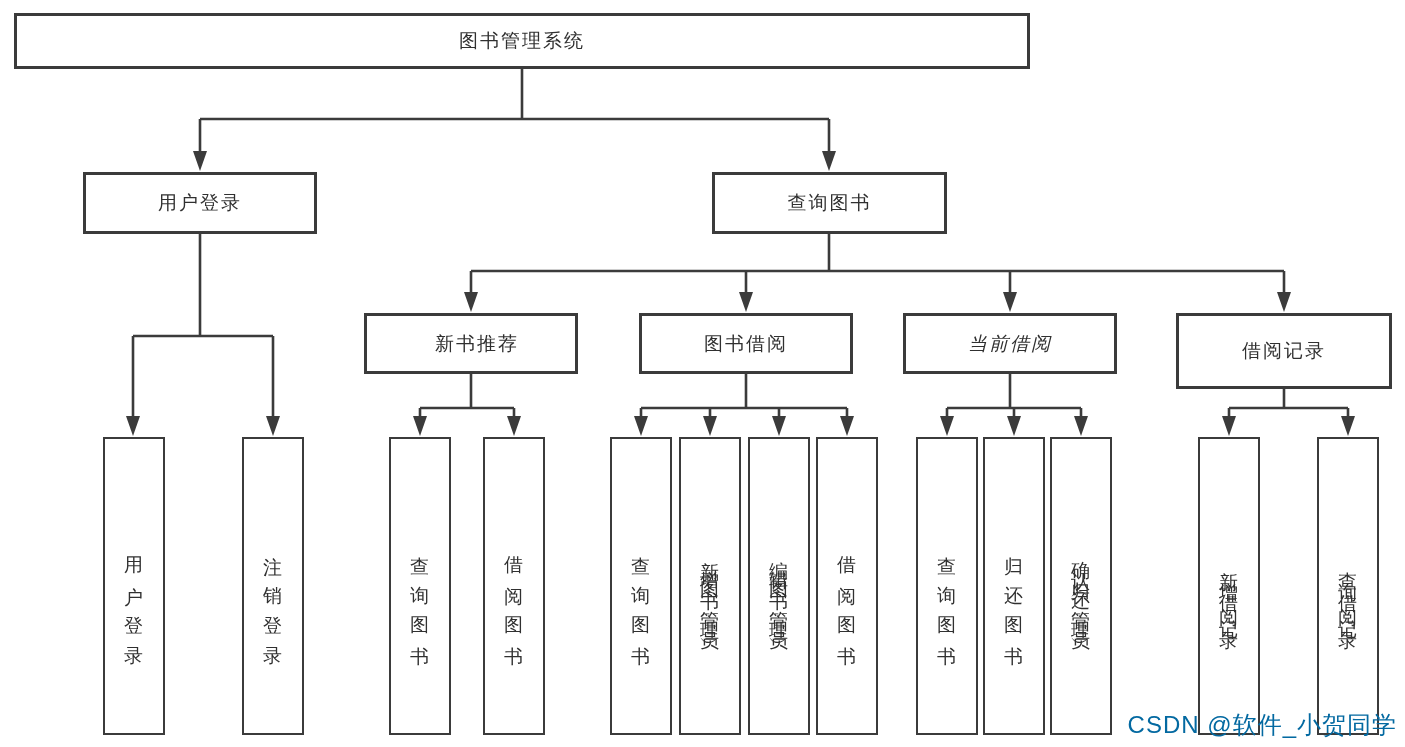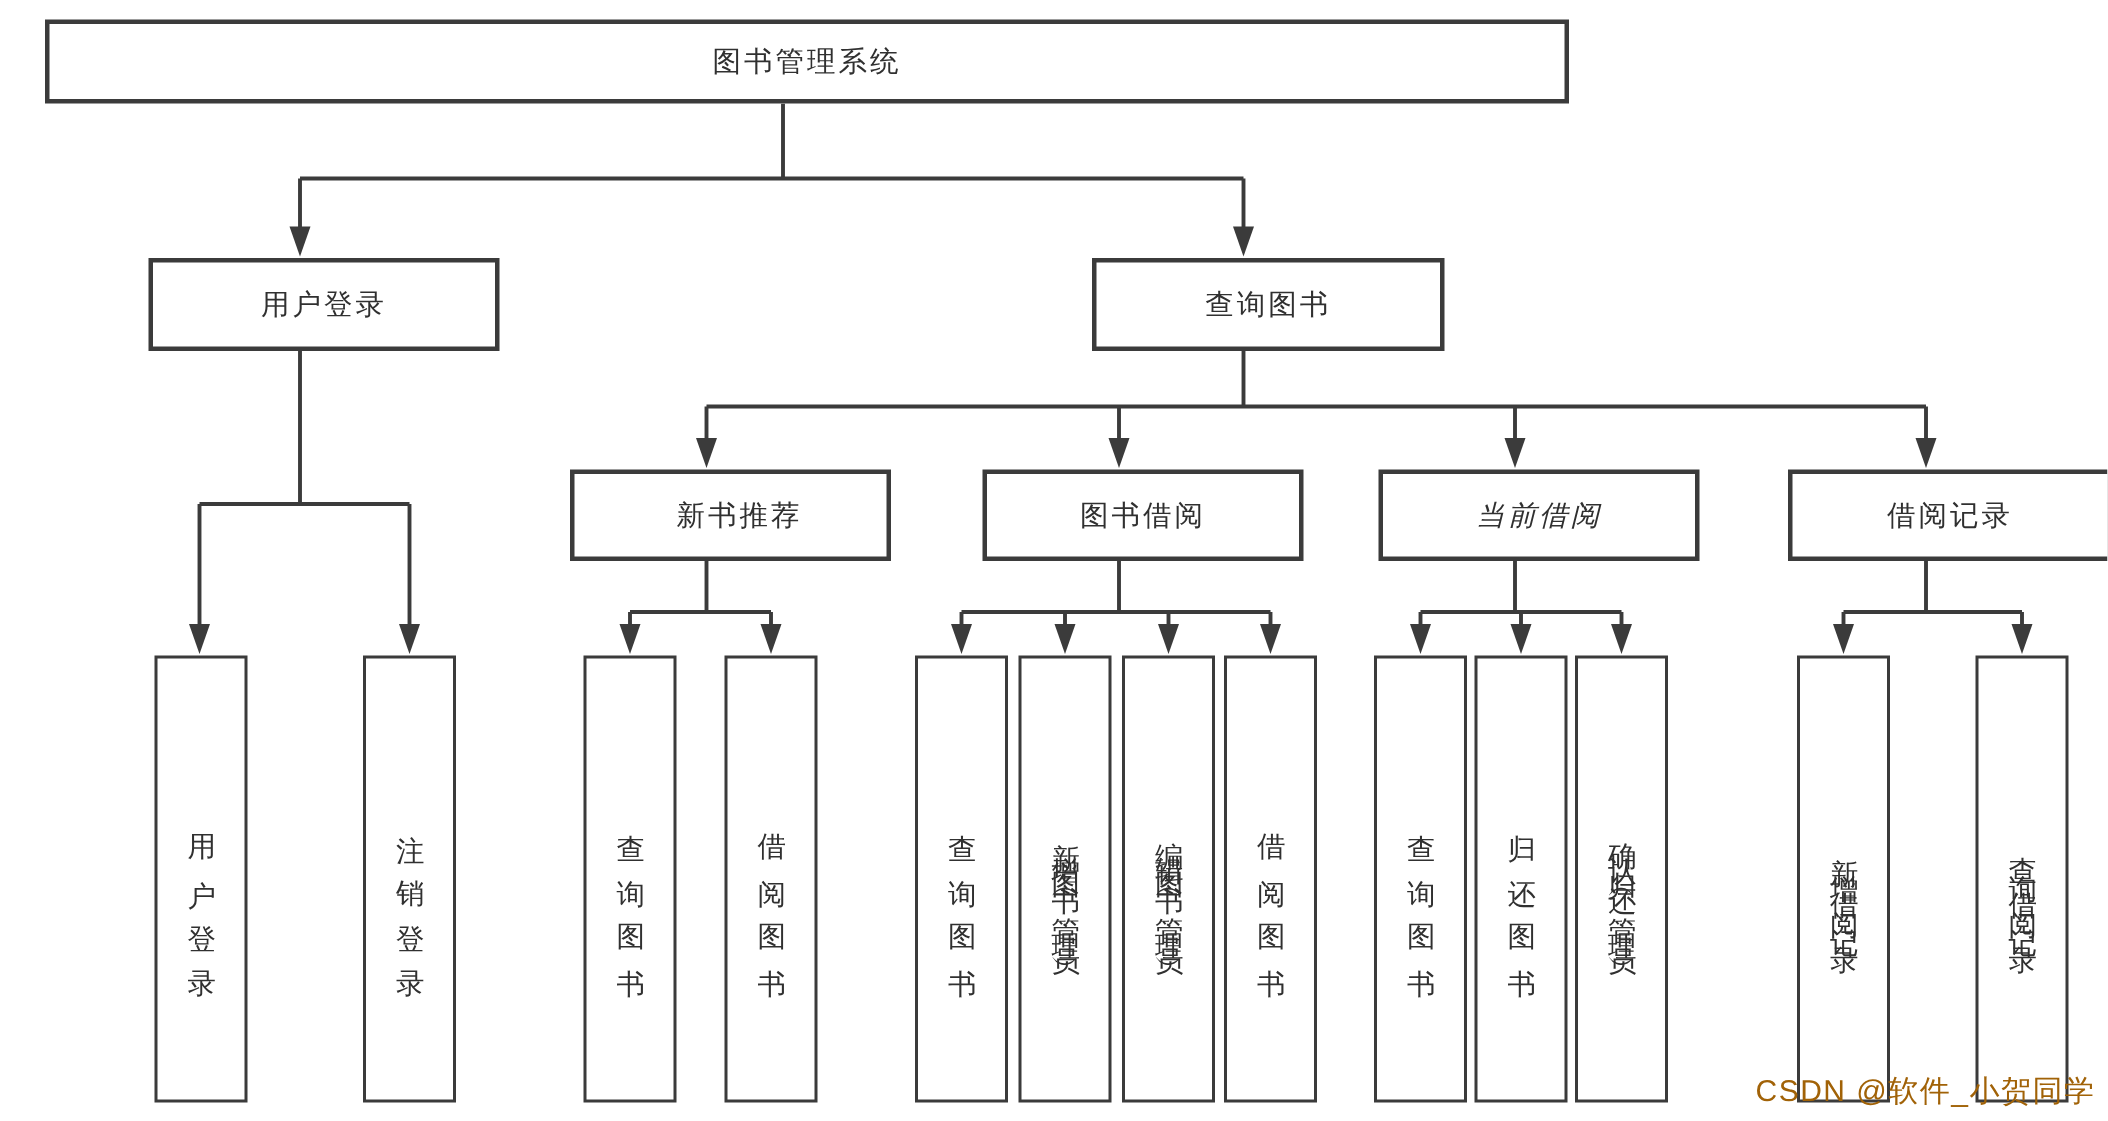--- a/index.html
+++ b/index.html
@@ -31,21 +31,20 @@
     background: #ffffff;
     border: 3px solid #3b3b3b;
     box-sizing: border-box;
     display: flex;
     align-items: center;
     justify-content: center;
     color: #303030;
     font-size: 19px;
     letter-spacing: 2px;
     z-index: 2;
-    margin-left: 16px;
   }
   .leaf {
     position: absolute;
     background: #ffffff;
     border: 2.5px solid #3b3b3b;
     box-sizing: border-box;
     display: flex;
     align-items: center;
     justify-content: center;
     color: #303030;
@@ -58,35 +57,35 @@
     line-height: 1;
     white-space: nowrap;
   }
   .leaf span.ls4 { letter-spacing: 30px; margin-top: 30px; }
   .leaf span.ls6 { letter-spacing: 12px; margin-top: 12px; }
   .leaf span.ls9 { letter-spacing: 10px; margin-top: 10px; }
   .watermark {
     position: absolute;
     right: 8px;
     bottom: 6px;
-    color: #a16207;
-    font-size: 20px;
+    color: #0369a1;
+    font-size: 24px;
     letter-spacing: 1px;
     z-index: 3;
     white-space: nowrap;
   }
 
   
   #n-root   { left: 14px;  top: 13px;  width: 1016px; height: 56px; }
   #n-login  { left: 83px;  top: 172px; width: 234px;  height: 62px; }
   #n-mgmt   { left: 712px; top: 172px; width: 235px;  height: 62px; }
   #n-nbr    { left: 364px; top: 313px; width: 214px;  height: 61px; padding-left: 12px; }
   #n-bb     { left: 639px; top: 313px; width: 214px;  height: 61px; }
   #n-cb     { left: 903px; top: 313px; width: 214px;  height: 61px; font-style: italic; }
-  #n-br     { left: 1176px;top: 313px; width: 216px;  height: 61px; }
+  #n-br     { left: 1176px;top: 313px; width: 216px;  height: 76px; }
 
   .leaf { top: 437px; width: 62px; height: 298px; }
   #l-login   { left: 103px; }
   #l-logout  { left: 242px; }
   #l-nbr-q   { left: 389px; }
   #l-nbr-b   { left: 483px; }
   #l-bb-q    { left: 610px; }
   #l-bb-add  { left: 679px; }
   #l-bb-edit { left: 748px; }
   #l-bb-b    { left: 816px; }

